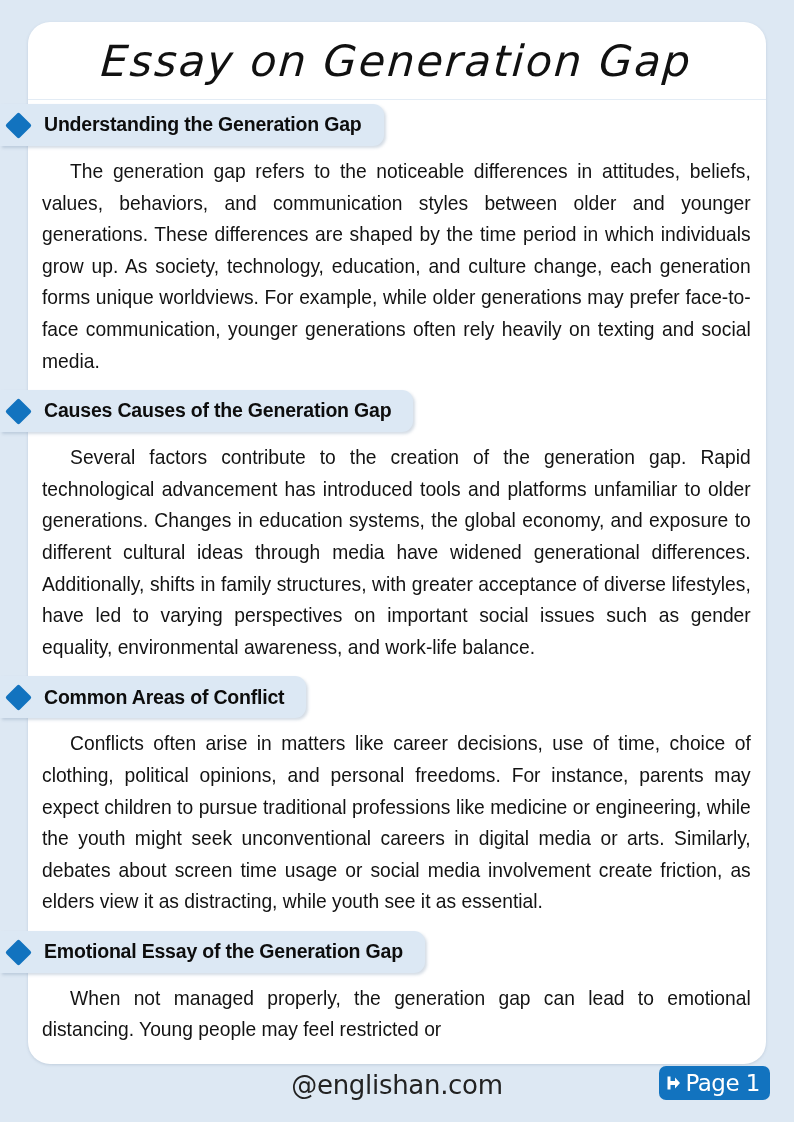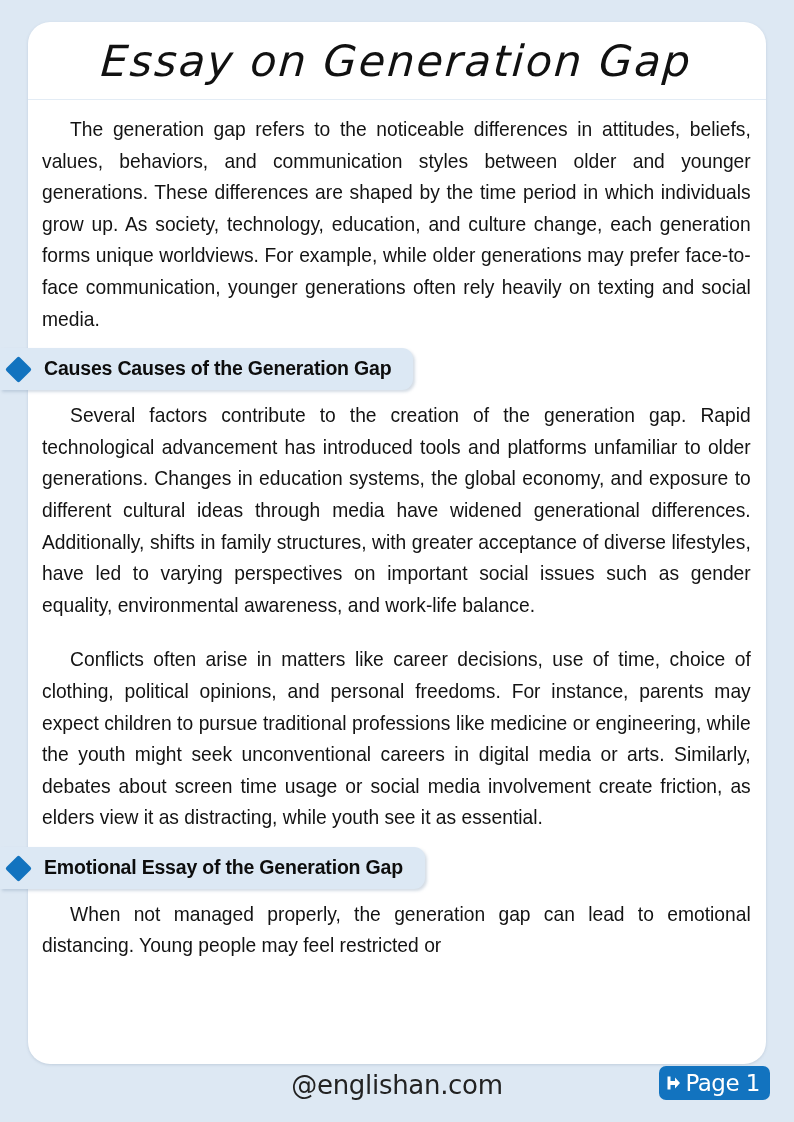--- a/index.html
+++ b/index.html
@@ -189,38 +189,50 @@
 
   <div class="sheet"></div>
 
   <div class="title-block">
     <div class="doc-title">Essay on Generation Gap</div>
   </div>
 
   <div class="content">
 
     <div class="section">
+      <div class="heading-row">
+        <div class="heading-pill">
+          <span class="diamond"></span>
+          <span class="heading-text">Understanding the Generation Gap</span>
+        </div>
+      </div>
       <div class="para">The generation gap refers to the noticeable differences in attitudes, beliefs, values, behaviors, and communication styles between older and younger generations. These differences are shaped by the time period in which individuals grow up. As society, technology, education, and culture change, each generation forms unique worldviews. For example, while older generations may prefer face-to-face communication, younger generations often rely heavily on texting and social media.</div>
     </div>
 
     <div class="section-gap"></div>
 
     <div class="section">
       <div class="heading-row">
         <div class="heading-pill">
           <span class="diamond"></span>
           <span class="heading-text">Causes Causes of the Generation Gap</span>
         </div>
       </div>
       <div class="para">Several factors contribute to the creation of the generation gap. Rapid technological advancement has introduced tools and platforms unfamiliar to older generations. Changes in education systems, the global economy, and exposure to different cultural ideas through media have widened generational differences. Additionally, shifts in family structures, with greater acceptance of diverse lifestyles, have led to varying perspectives on important social issues such as gender equality, environmental awareness, and work-life balance.</div>
     </div>
 
     <div class="section-gap"></div>
 
     <div class="section">
+      <div class="heading-row">
+        <div class="heading-pill">
+          <span class="diamond"></span>
+          <span class="heading-text">Common Areas of Conflict</span>
+        </div>
+      </div>
       <div class="para">Conflicts often arise in matters like career decisions, use of time, choice of clothing, political opinions, and personal freedoms. For instance, parents may expect children to pursue traditional professions like medicine or engineering, while the youth might seek unconventional careers in digital media or arts. Similarly, debates about screen time usage or social media involvement create friction, as elders view it as distracting, while youth see it as essential.</div>
     </div>
 
     <div class="section-gap"></div>
 
     <div class="section">
       <div class="heading-row">
         <div class="heading-pill">
           <span class="diamond"></span>
           <span class="heading-text">Emotional Essay of the Generation Gap</span>

